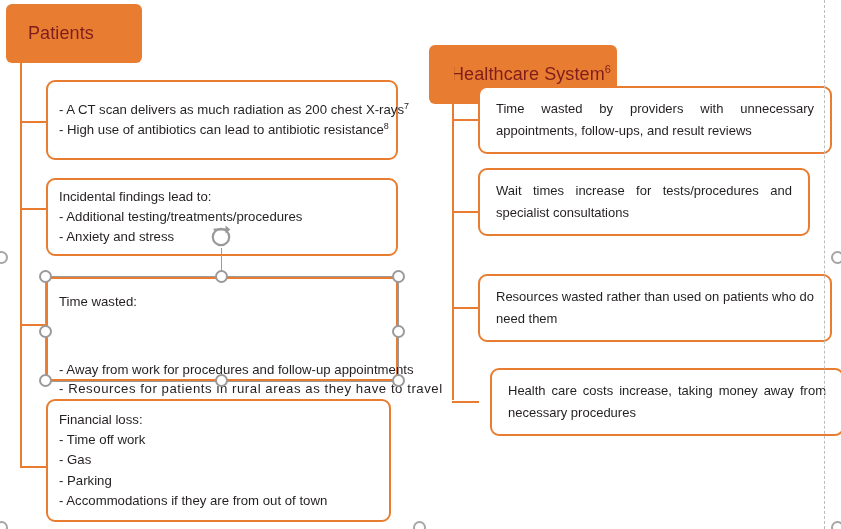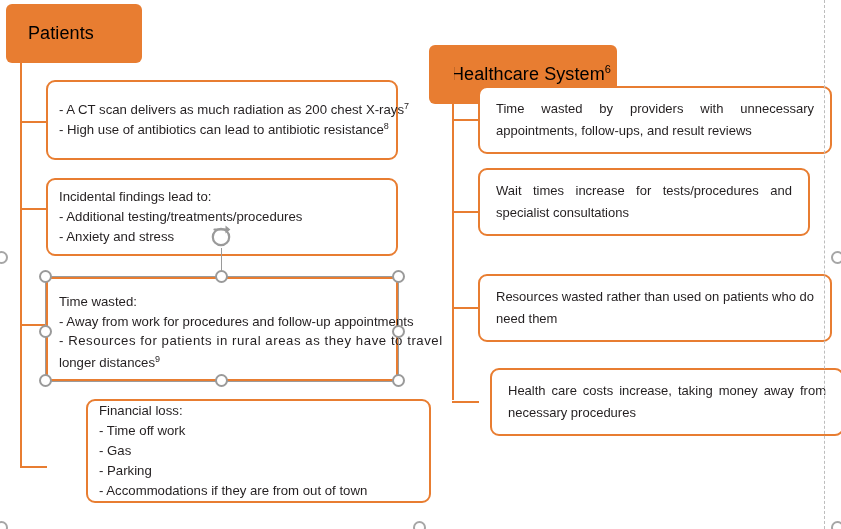--- a/index.html
+++ b/index.html
@@ -16,21 +16,21 @@
     height: 529px;
     background: #ffffff;
     overflow: hidden;
   }
 
   
   .header-box {
     position: absolute;
     background: #E87D31;
     border-radius: 6px;
-    color: #000000;
+    color: #7f1d1d;
     display: flex;
     align-items: center;
     box-sizing: border-box;
   }
   .header-box .header-label {
     font-size: 18px;
     letter-spacing: .1px;
     padding-left: 22px;
     white-space: nowrap;
   }
@@ -161,21 +161,21 @@
   </div>
 
   <div class="node-box" style="left:46px; top:178px; width:352px; height:78px;">
     <div class="line"><span>Incidental findings lead to:</span><sup></sup></div>
     <div class="line"><span>- Additional testing/treatments/procedures</span><sup></sup></div>
     <div class="line"><span>- Anxiety and stress</span><sup></sup></div>
   </div>
 
   <div class="node-box selected" style="left:46px; top:277px; width:352px; height:104px; justify-content:flex-start; padding-top:12px;">
     <div class="line" style="line-height:1.6;"><span>Time wasted:</span><sup></sup></div>
-    <div class="line" style="line-height:1.45;"><span>- Away from work for procedures and follow-up appointments</span><sup></sup></div>
+    <div class="line" style="line-height:1.45;margin-top:48px;"><span>- Away from work for procedures and follow-up appointments</span><sup></sup></div>
     <div class="line" style="line-height:1.45; letter-spacing:.55px;"><span>- Resources for patients in rural areas as they have to travel</span><sup></sup></div>
     <div class="line" style="line-height:1.9;"><span>longer distances</span><sup>9</sup></div>
   </div>
 
   <div class="sel-frame" style="left:45px; top:276px; width:354px; height:106px;"></div>
 
   <svg class="rotate-handle" style="left:208px; top:222px;" viewBox="0 0 28 28">
     <circle cx="13" cy="15" r="8.2" fill="none" stroke="#9a9a9a" stroke-width="2.2"></circle>
     <path d="M6.5 7.5 L19.8 7.5" fill="none" stroke="#9a9a9a" stroke-width="2.2" stroke-linecap="round"></path>
     <path d="M17.5 3.6 L22.4 7.5 L17.5 11.4 Z" fill="#9a9a9a"></path>
@@ -184,21 +184,21 @@
 
   <div class="handle" style="left:39px;  top:270px;"></div>
   <div class="handle" style="left:215px; top:270px;"></div>
   <div class="handle" style="left:392px; top:270px;"></div>
   <div class="handle" style="left:39px;  top:325px;"></div>
   <div class="handle" style="left:392px; top:325px;"></div>
   <div class="handle" style="left:39px;  top:374px;"></div>
   <div class="handle" style="left:215px; top:374px;"></div>
   <div class="handle" style="left:392px; top:374px;"></div>
 
-  <div class="node-box" style="left:46px; top:399px; width:345px; height:104px;margin-left:40px;">
+  <div class="node-box" style="left:46px; top:399px; width:345px; height:123px;">
     <div class="line"><span>Financial loss:</span><sup></sup></div>
     <div class="line"><span>- Time off work</span><sup></sup></div>
     <div class="line"><span>- Gas</span><sup></sup></div>
     <div class="line"><span>- Parking</span><sup></sup></div>
     <div class="line"><span>- Accommodations if they are from out of town</span><sup></sup></div>
   </div>
 
   <div class="header-box" style="left:429px; top:4px; width:188px; height:59px;margin-top:41px;">
     <span class="header-label">
       <span>Healthcare System</span><sup>6</sup></span>

